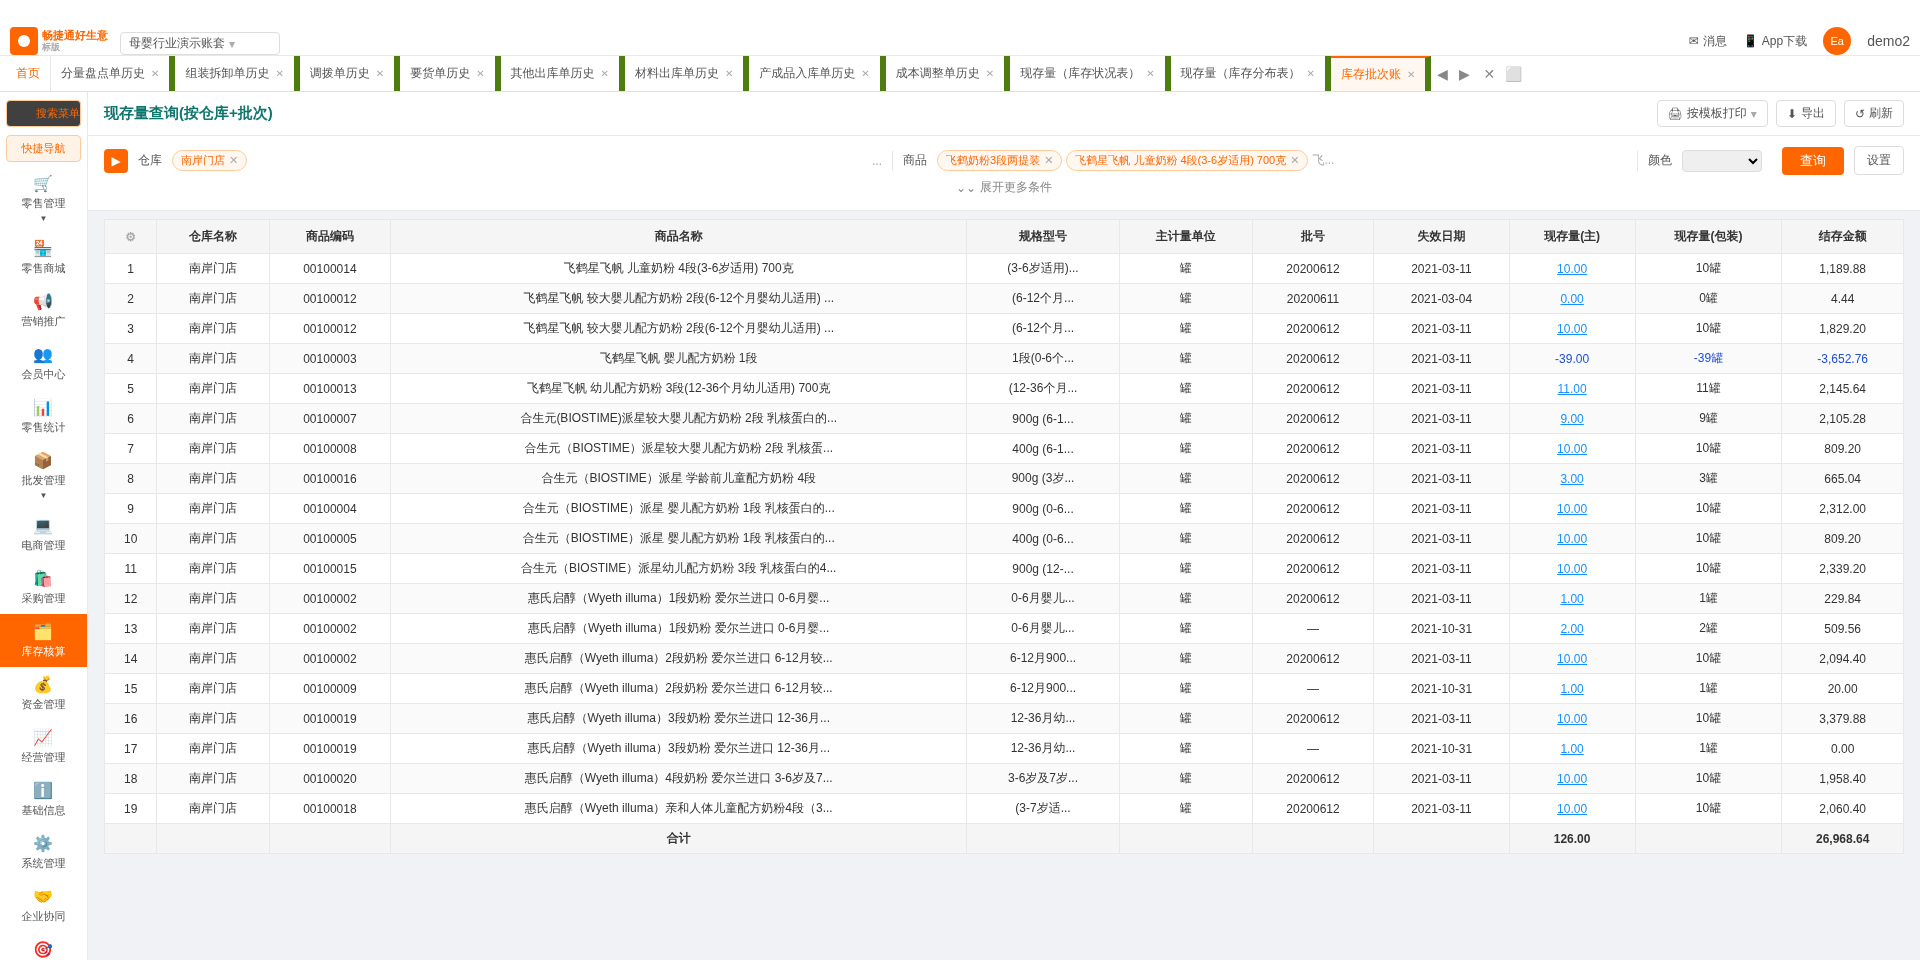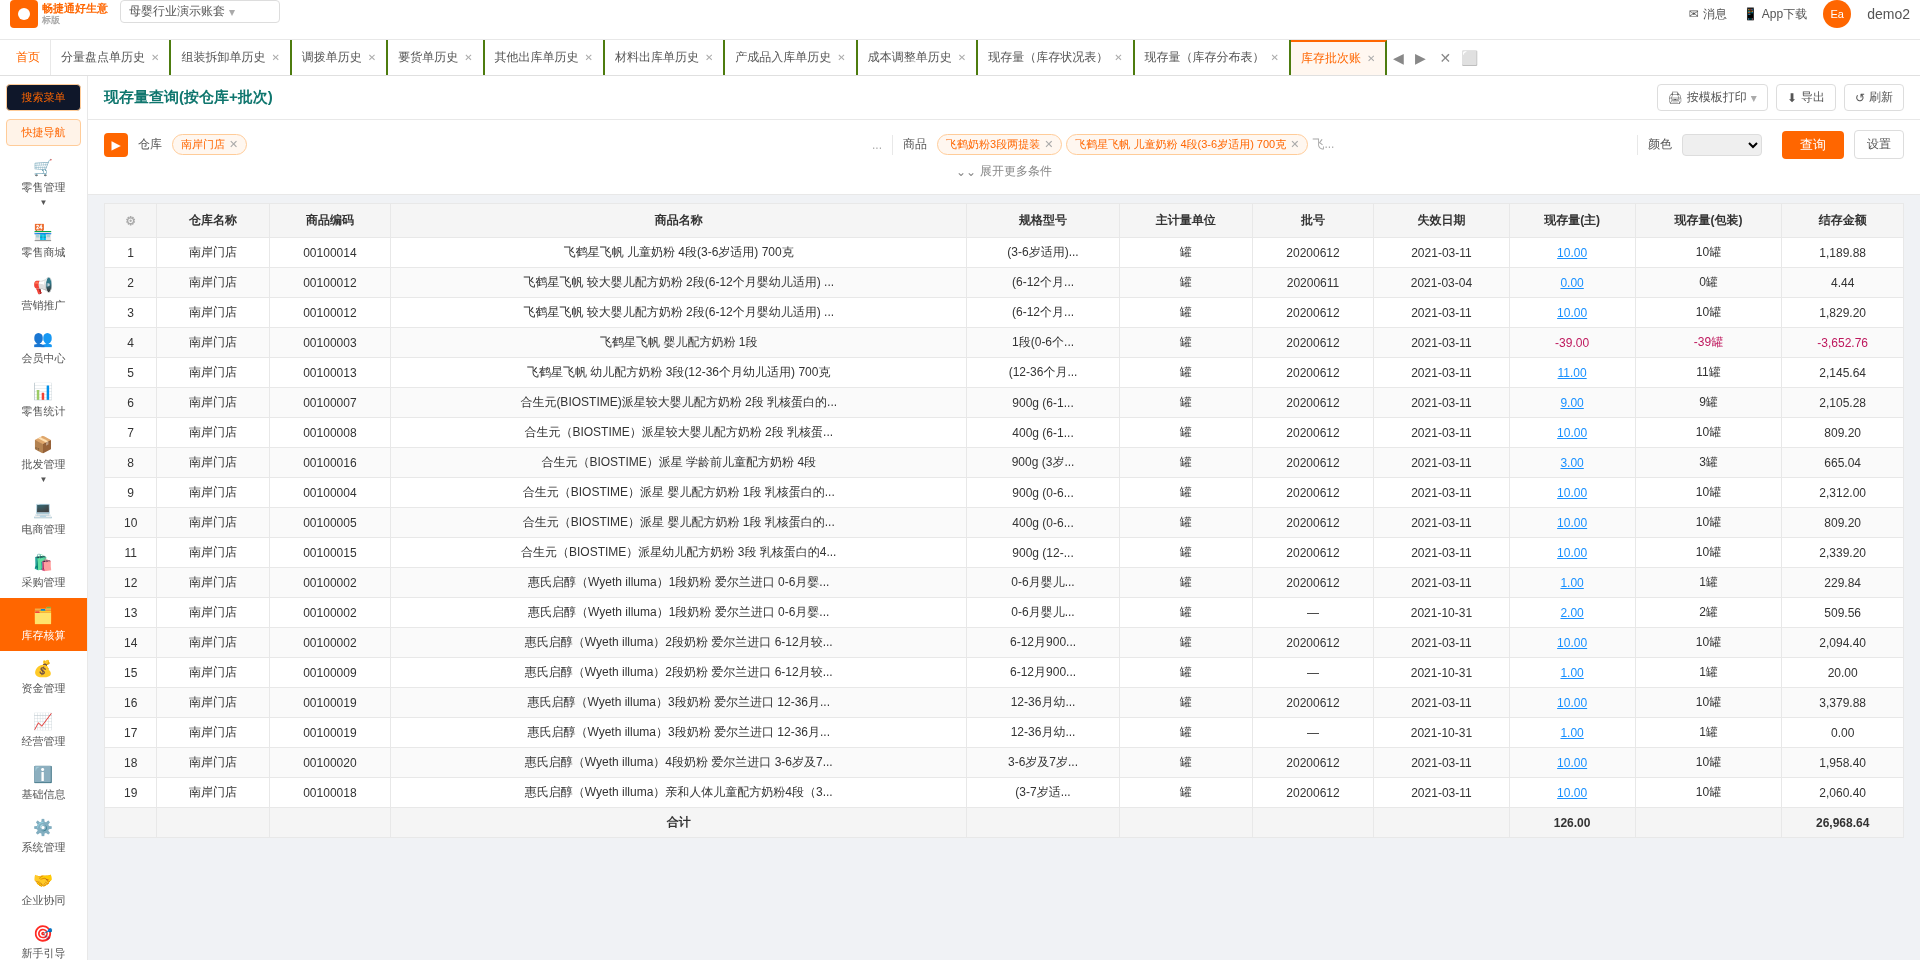--- a/index.html
+++ b/index.html
@@ -1,49 +1,49 @@
 <!DOCTYPE html>
 <html><head>
   <meta charset="utf-8">
   <style>
     * { box-sizing: border-box; margin: 0; padding: 0; }
     body { font-family: 'Microsoft YaHei', Arial, sans-serif; font-size: 12px; background: #f5f5f5; color: #333; overflow: hidden; }
 
     
     .top-bar {
-      display: flex; align-items: flex-start; background: #fff; height: 40px;
+      display: flex; align-items: flex-end; background: #fff; height: 56px;
       border-bottom: 1px solid #e8e8e8; padding: 0 10px; gap: 12px;
     }
     .logo { display: flex; align-items: center; gap: 4px; color: #ff6600; font-weight: bold; font-size: 13px; min-width: 80px; }
     .logo-icon { width: 28px; height: 28px; background: #ff6600; border-radius: 4px; display: flex; align-items: center; justify-content: center; }
     .logo-icon svg { fill: white; }
     .store-selector { display: flex; align-items: center; gap: 4px; border: 1px solid #ddd; border-radius: 4px; padding: 2px 8px; cursor: pointer; font-size: 12px; color: #555; min-width: 160px; }
     .top-bar-right { margin-left: auto; display: flex; align-items: center; gap: 16px; }
     .top-bar-btn { display: flex; align-items: center; gap: 4px; font-size: 12px; color: #555; cursor: pointer; }
     .avatar { width: 28px; height: 28px; border-radius: 50%; background: #ff6600; display: flex; align-items: center; justify-content: center; color: white; font-size: 11px; }
 
     
     .tab-bar {
       display: flex; align-items: center; background: #fff; height: 36px;
       border-bottom: 1px solid #e0e0e0; padding: 0 6px; gap: 0; overflow: hidden;
     }
-    .tab { display: flex; align-items: center; padding: 0 10px; height: 36px; font-size: 12px; color: #555; cursor: pointer; border-right: 2px solid #4d7c0f; white-space: nowrap; position: relative; }
+    .tab { display: flex; align-items: center; padding: 0 10px; height: 36px; font-size: 12px; color: #555; cursor: pointer; border-right: 6px solid #4d7c0f; white-space: nowrap; position: relative; }
     .tab.home { color: #ff6600; font-weight: normal; border-right: 1px solid #e8e8e8; }
     .tab.active { background: #fff7f0; color: #ff6600; border-top: 2px solid #ff6600; }
     .tab .close-x { margin-left: 6px; color: #aaa; font-size: 10px; }
     .tab-nav-btn { width: 22px; height: 36px; display: flex; align-items: center; justify-content: center; cursor: pointer; color: #888; font-size: 14px; }
     .tab-close-all { width: 28px; height: 36px; display: flex; align-items: center; justify-content: center; cursor: pointer; color: #888; font-size: 14px; }
 
     
     .layout { display: flex; height: calc(100vh - 76px); }
 
     
     .sidebar { width: 88px; background: #fff; border-right: 1px solid #e8e8e8; display: flex; flex-direction: column; overflow-y: auto; flex-shrink: 0; }
     .sidebar-search { padding: 8px 6px 4px; }
-    .sidebar-search-btn { width: 100%; padding: 5px 0; background: #0f172a; border: 1px solid #ffcc99; border-radius: 4px; color: #ff6600; font-size: 11px; cursor: pointer; text-align: center; }
+    .sidebar-search-btn { width: 100%; padding: 5px 0; background: #404040; border: 1px solid #ffcc99; border-radius: 4px; color: #ff6600; font-size: 11px; cursor: pointer; text-align: right; }
     .sidebar-nav { padding: 4px 6px; }
     .sidebar-nav-btn { width: 100%; padding: 5px 0; background: #fff3e8; border: 1px solid #ffcc99; border-radius: 4px; color: #ff6600; font-size: 11px; cursor: pointer; text-align: center; }
     .sidebar-item { display: flex; flex-direction: column; align-items: center; padding: 8px 4px; cursor: pointer; font-size: 11px; color: #555; gap: 3px; }
     .sidebar-item.active { background: #ff6600; color: white; border-radius: 0; }
     .sidebar-item .icon { font-size: 16px; }
 
     
     .main-content { flex: 1; display: flex; flex-direction: column; overflow: hidden; background: #f0f2f5; }
 
     
@@ -68,21 +68,21 @@
     .btn-query { padding: 5px 18px; background: #ff6600; border: none; border-radius: 4px; color: white; font-size: 13px; cursor: pointer; }
     .btn-settings { padding: 5px 12px; background: #fff; border: 1px solid #ddd; border-radius: 4px; color: #555; font-size: 12px; cursor: pointer; }
     .expand-arrow { width: 24px; height: 24px; background: #ff6600; border-radius: 4px; display: flex; align-items: center; justify-content: center; cursor: pointer; color: white; flex-shrink: 0; }
 
     
     .table-area { flex: 1; overflow: auto; padding: 8px 16px; }
     .data-table { width: 100%; border-collapse: collapse; background: #fff; border: 1px solid #e8e8e8; font-size: 12px; }
     .data-table th { background: #f5f5f5; padding: 8px 8px; text-align: center; border: 1px solid #e8e8e8; font-weight: 600; color: #333; white-space: nowrap; }
     .data-table td { padding: 6px 8px; text-align: center; border: 1px solid #e8e8e8; color: #333; white-space: nowrap; }
     .data-table tr.alt td { background: #fafafa; }
-    .data-table .negative { color: #be185d; }
+    .data-table .negative { color: #1d4ed8; }
     .data-table .link { color: #1890ff; text-decoration: underline; cursor: pointer; }
     .data-table .total-row td { background: #f5f5f5; font-weight: bold; }
     .col-setting { color: #aaa; cursor: pointer; }
 
     
     ::-webkit-scrollbar { width: 6px; height: 6px; }
     ::-webkit-scrollbar-track { background: #f0f0f0; }
     ::-webkit-scrollbar-thumb { background: #ccc; border-radius: 3px; }
   </style>
 </head>

